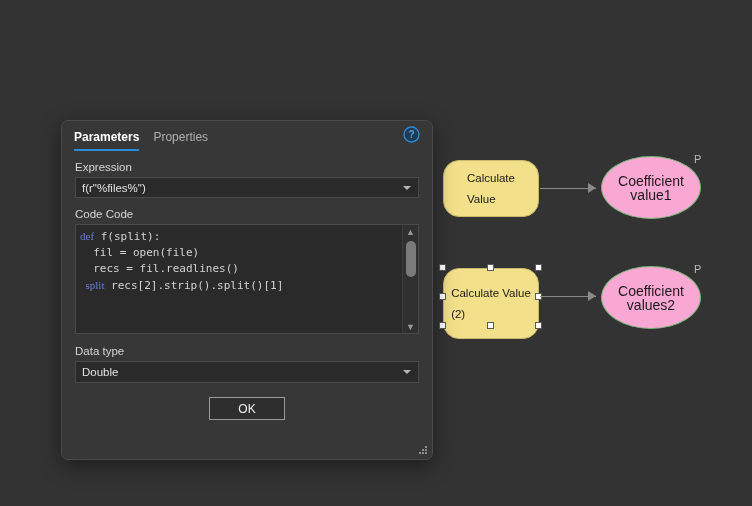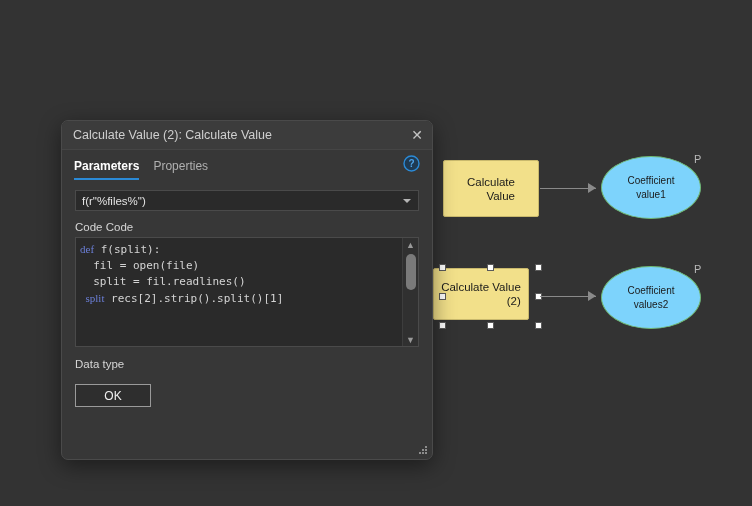--- a/index.html
+++ b/index.html
@@ -20,37 +20,37 @@
     position: absolute;
     inset: 0;
     background: #333333;
   }
 
   
   .node-proc {
     position: absolute;
     background: #f2e08a;
     border: 1px solid #c9b96d;
-    border-radius: 2px;
+    border-radius: 16px;
     color: #1a1a1a;
     font-size: 11.5px;
-    line-height: 14px;
-    display: flex;
-    align-items: center;
-    justify-content: center;
-    text-align: right;
+    line-height: 21px;
+    display: flex;
+    align-items: center;
+    justify-content: center;
+    text-align: left;
     box-sizing: border-box;
   }
   .node-data {
     position: absolute;
-    background: #7dd3fc;
+    background: #f9a8d4;
     border: 1px solid #6fb872;
     border-radius: 50%;
     color: #1a1a1a;
-    font-size: 10px;
+    font-size: 14px;
     line-height: 14px;
     display: flex;
     align-items: center;
     justify-content: center;
     text-align: center;
     box-sizing: border-box;
   }
   .p-badge {
     position: absolute;
     color: #b8b8b8;
@@ -238,21 +238,21 @@
     height: 36px;
     background: #7a7a7a;
     border-radius: 5px;
     cursor: pointer;
   }
 
   
   #footer {
     margin-top: 14px;
     display: flex;
-    justify-content: flex-start;
+    justify-content: center;
     padding-right: 0;
   }
   #ok-btn {
     width: 76px;
     height: 23px;
     background: #2e2e2e;
     border: 1px solid #9a9a9a;
     box-sizing: border-box;
     color: #efefef;
     font-size: 12px;
@@ -286,21 +286,21 @@
   </div>
 
   <div class="conn-line" style="left:540px; top:188px; width:56px;"></div>
   <div class="conn-head" style="left:588px; top:183px;"></div>
 
   <div class="node-data" style="left:601px; top:156px; width:100px; height:63px;">
     <span>Coefficient<br>value1</span>
   </div>
   <span class="p-badge" style="left:694px; top:153px;">P</span>
 
-  <div class="node-proc" style="left:433px; top:268px; width:96px; height:52px;">
+  <div class="node-proc" style="left:443px; top:268px; width:96px; height:71px;">
     <span>Calculate Value<br>(2)</span>
   </div>
 
   <div class="handle" style="left:439px; top:264px;"></div>
   <div class="handle" style="left:487px; top:264px;"></div>
   <div class="handle" style="left:535px; top:264px;"></div>
   <div class="handle" style="left:439px; top:293px;"></div>
   <div class="handle" style="left:535px; top:293px;"></div>
   <div class="handle" style="left:439px; top:322px;"></div>
   <div class="handle" style="left:487px; top:322px;"></div>
@@ -309,55 +309,56 @@
   <div class="conn-line" style="left:540px; top:296px; width:56px;"></div>
   <div class="conn-head" style="left:588px; top:291px;"></div>
 
   <div class="node-data" style="left:601px; top:266px; width:100px; height:63px;">
     <span>Coefficient<br>values2</span>
   </div>
   <span class="p-badge" style="left:694px; top:263px;">P</span>
 
   <div id="dialog">
 
-    <div id="titlebar">
-      <div id="dialog-title">Calculate Value (2): Calculate Value</div>
-      <div id="close-btn">✕</div>
-    </div>
 
     <div id="tabs">
       <div class="tab active">Parameters</div>
       <div class="tab">Properties</div>
       <svg id="help-icon" viewBox="0 0 17 17">
         <circle cx="8.5" cy="8.5" r="7.5" fill="#1f3a52" stroke="#2b8ad6" stroke-width="1.4"></circle>
         <text x="8.5" y="12.3" font-size="10" fill="#4ea3e8" text-anchor="middle" font-family="Liberation Sans, sans-serif" font-weight="bold">?</text>
       </svg>
     </div>
 
     <div id="dlg-body">
 
+      <div class="field-label">Expression</div>
       <div class="combo" style="margin-bottom:10px;">
         <span>f(r"%files%")</span>
         <span class="caret"></span>
       </div>
 
       <div class="field-label">Code Code</div>
       <div id="code-wrap">
         <div id="code"><span class="kw">def</span><span> f(split):</span>
 <span>  fil = open(file)</span>
-<span>  split = fil.readlines()</span>
+<span>  recs = fil.readlines()</span>
 <span class="kw">  split</span><span> recs[2].strip().split()[1]</span></div>
         <div id="code-scroll">
           <div class="sb-arrow sb-up">▲</div>
           <div id="sb-thumb"></div>
           <div class="sb-arrow sb-down">▼</div>
         </div>
       </div>
 
       <div class="field-label">Data type</div>
+      <div class="combo tall">
+        <span>Double</span>
+        <span class="caret"></span>
+      </div>
 
       <div id="footer">
         <div id="ok-btn">OK</div>
       </div>
     </div>
 
     <div id="grip">
       <i style="left:6px; top:0;"></i>
       <i style="left:3px; top:3px;"></i>
         <i style="left:6px; top:3px;"></i>

